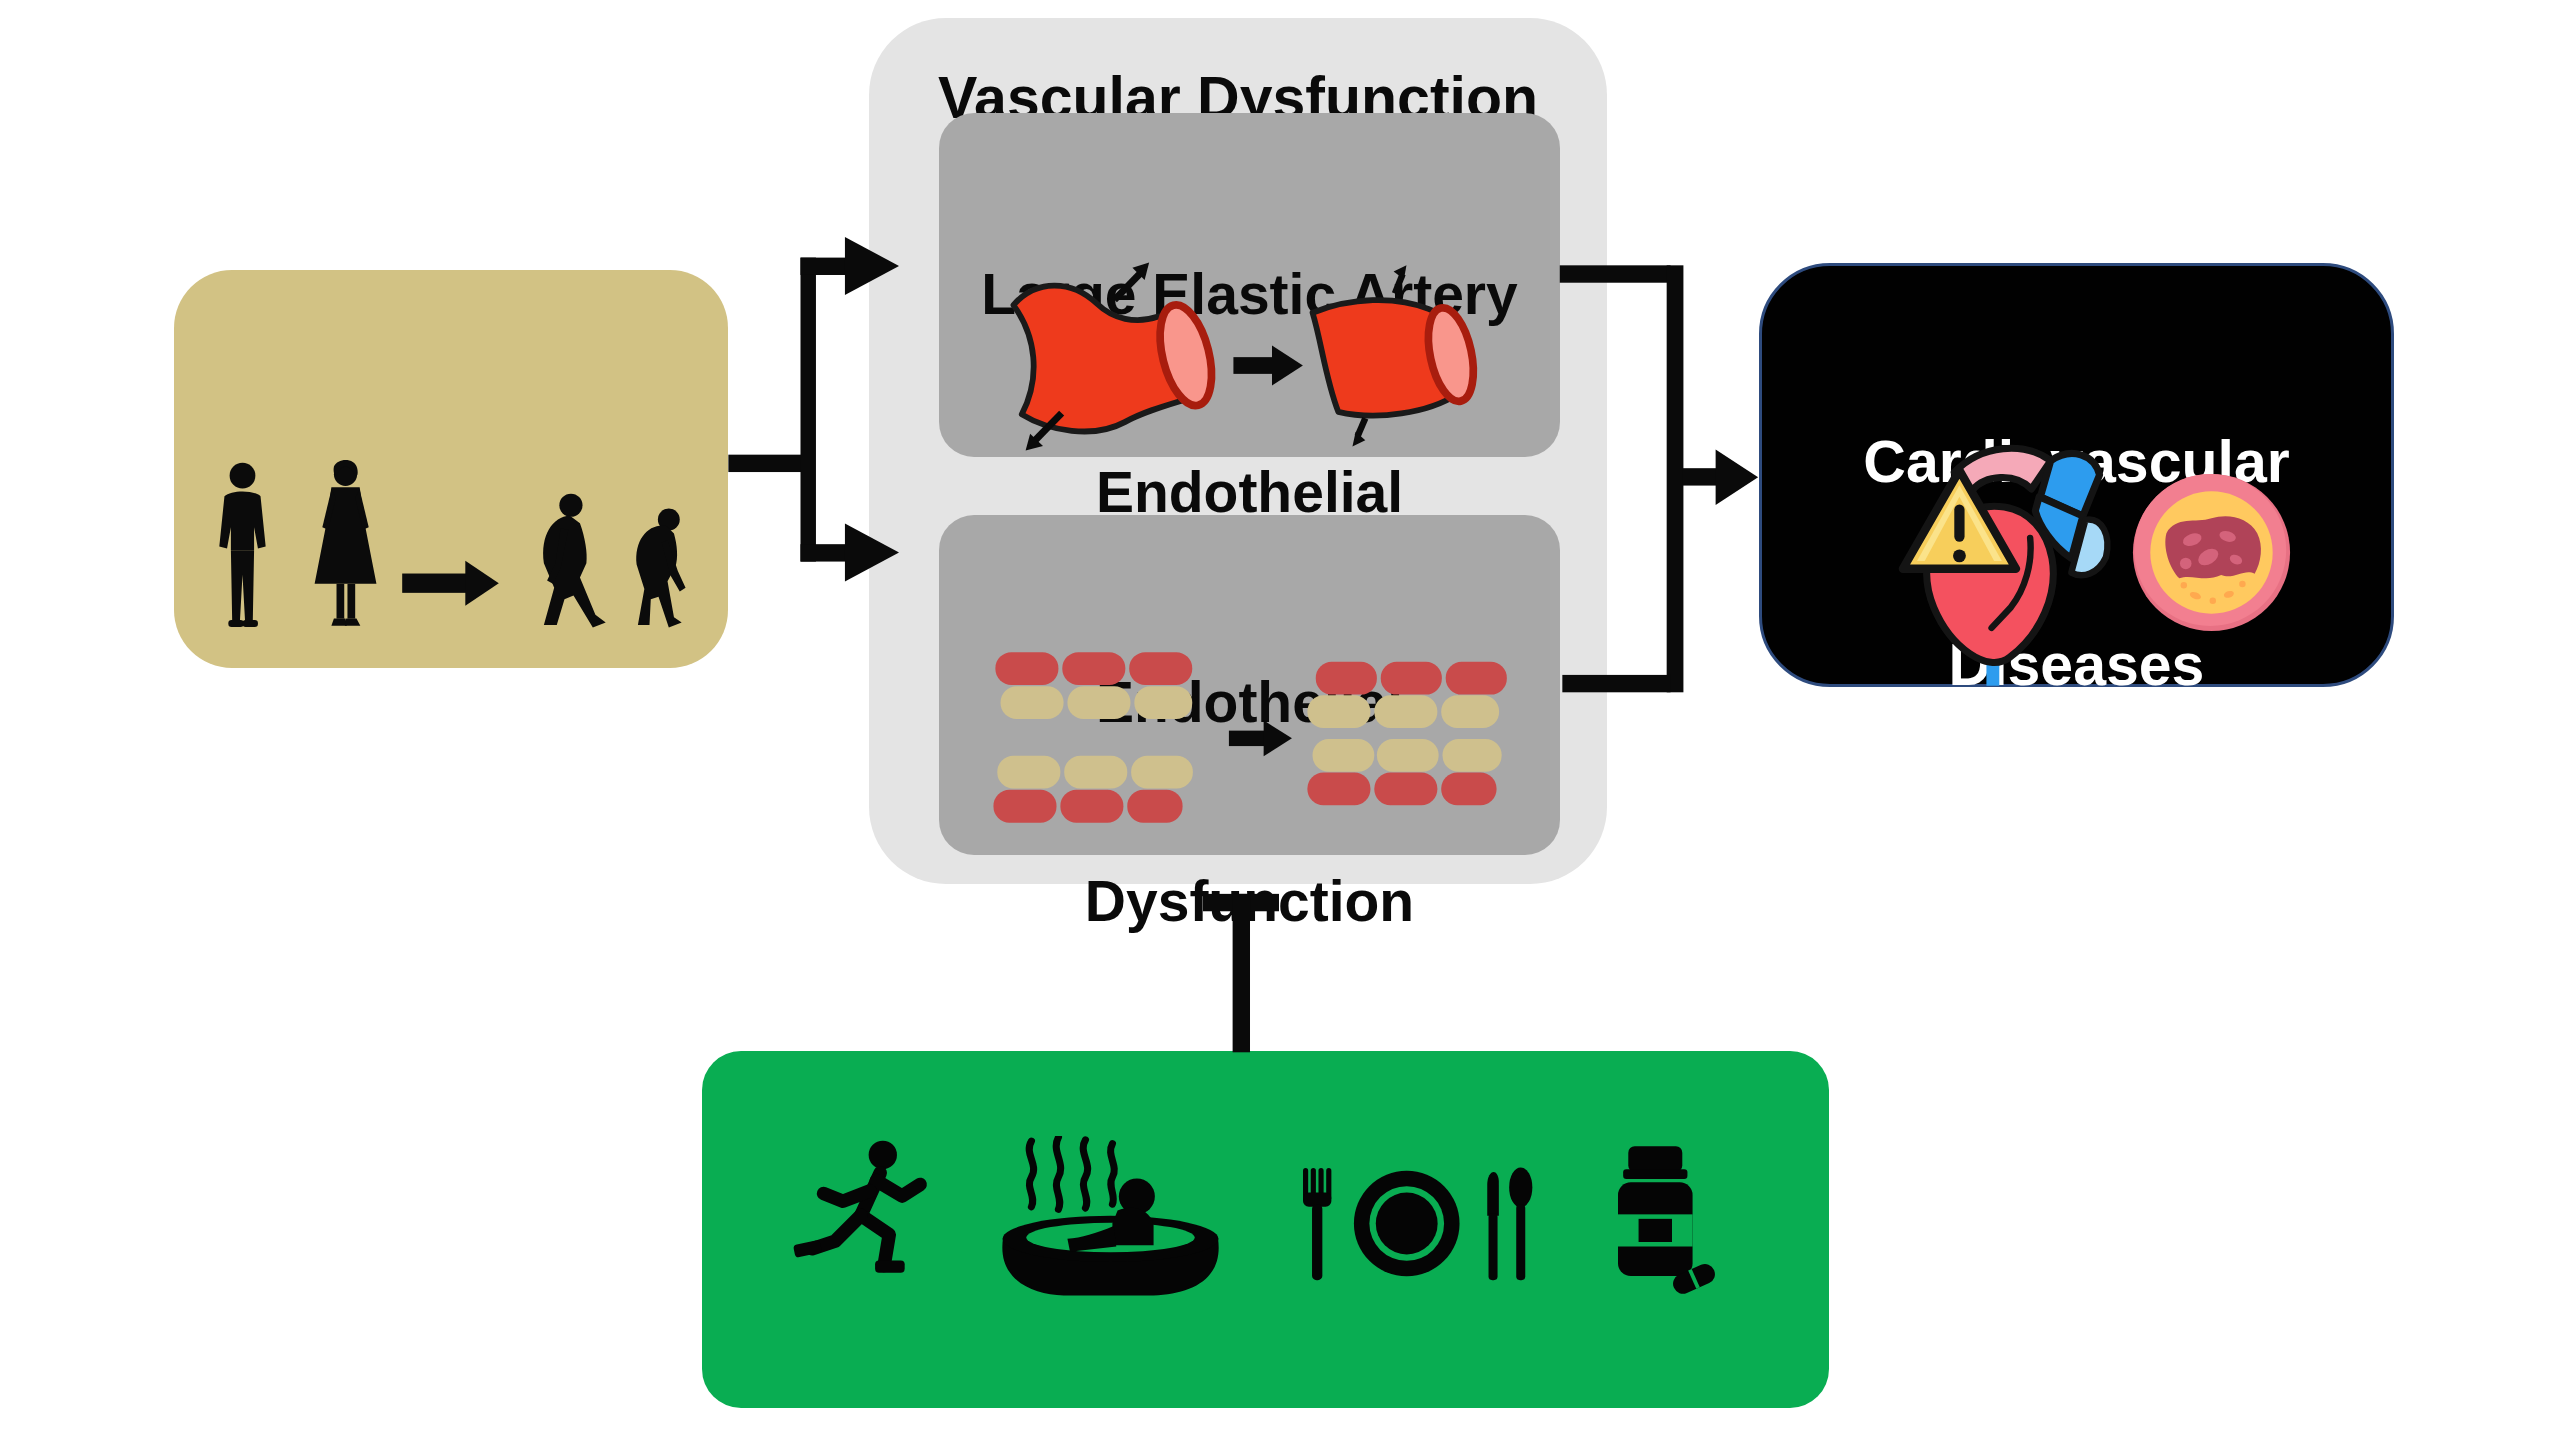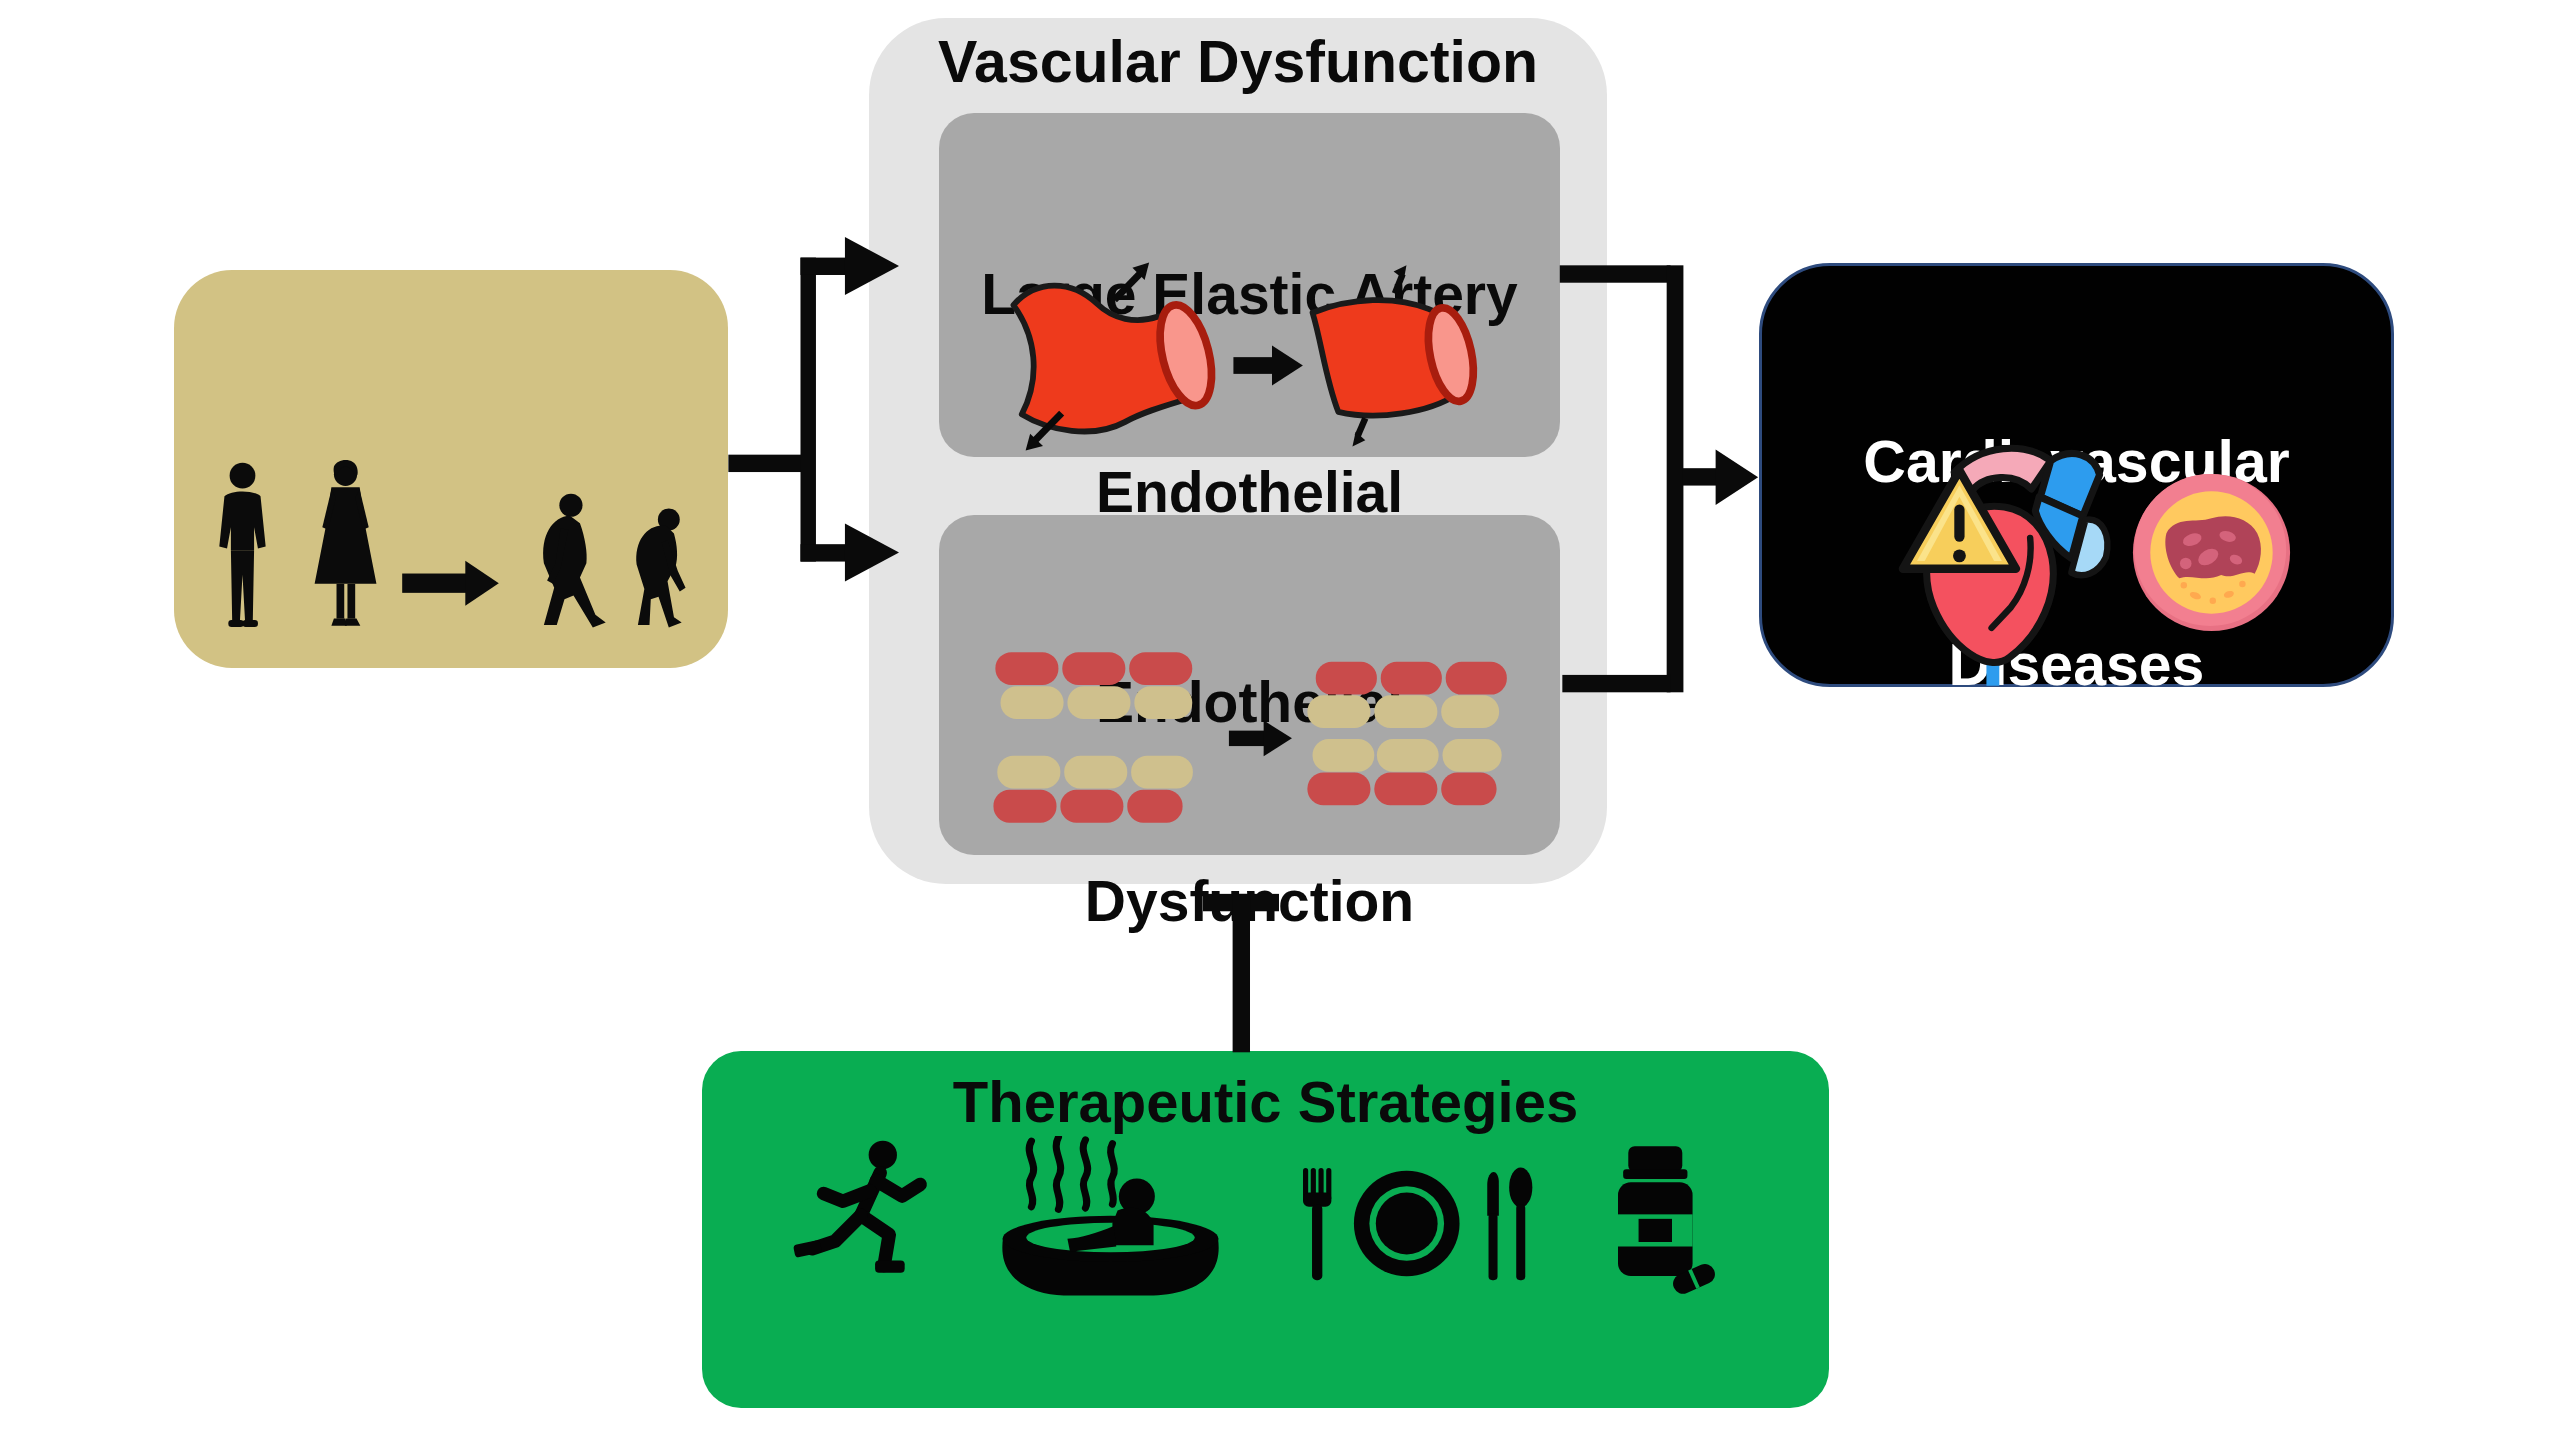--- a/index.html
+++ b/index.html
@@ -8,21 +8,21 @@
     font-family:"Liberation Sans",sans-serif;font-weight:700;color:#0a0a0a;
   }
   .box{position:absolute;box-sizing:border-box;}
   .ttl{width:100%;text-align:center;white-space:pre;}
   
   .aging{left:174px;top:270px;width:554px;height:398px;background:#D2C284;border-radius:58px;}
   .aging-title{padding-top:23px;font-size:62px;}
   .aging-art{position:absolute;left:35px;top:190px;width:483px;height:200px;}
   
   .vd{left:869px;top:18px;width:738px;height:866px;background:#E4E4E4;border-radius:77px;}
-  .vd-title{padding-top:10.3px;font-size:59px;}
+  .vd-title{padding-top:10.3px;font-size:59px;margin-top:36px;}
   .sub{position:absolute;left:70px;width:621px;background:#A8A8A8;border-radius:35px;}
   .sub-a{top:95px;height:344px;}
   .sub-b{top:497px;height:340px;}
   .sub-title{padding-top:15.5px;font-size:57px;line-height:1.16;}
   .sub-title-b{padding-top:22px;}
   .arteries{position:absolute;left:13px;top:147px;width:595px;height:193px;}
   .cells{position:absolute;left:0;top:132px;width:621px;height:193px;}
   
   .cvd{left:1759px;top:263px;width:635px;height:424px;background:#010101;border:3.9px solid #2E4B7E;border-radius:71px;}
   .cvd-title{padding-top:27px;font-size:59px;line-height:1.15;color:#ffffff;}
@@ -216,21 +216,20 @@
         <ellipse cx="100" cy="192" rx="9" ry="5" transform="rotate(20 100 192)"></ellipse>
         <circle cx="127" cy="200" r="5"></circle>
         <ellipse cx="152" cy="190" rx="8" ry="5" transform="rotate(-18 152 190)"></ellipse>
         <circle cx="173" cy="174" r="5"></circle>
         <circle cx="82" cy="176" r="5"></circle>
       </g>
     </svg>
   </div>
 
   <div class="box green">
-    <div class="ttl green-title">Therapeutic Strategies</div>
 
     <svg class="icon runner" viewBox="0 0 240 244">
       <circle cx="150" cy="34" r="22" fill="#050505"></circle>
       <g stroke="#050505" stroke-width="21" stroke-linecap="round" stroke-linejoin="round" fill="none">
         <path d="M146,62 L116,128"></path>
         <path d="M140,74 L180,98 L208,80"></path>
         <path d="M130,90 L88,106 L58,94"></path>
         <path d="M116,128 L160,158 L152,206"></path>
         <path d="M116,128 L76,168 L40,180"></path>
       </g>

